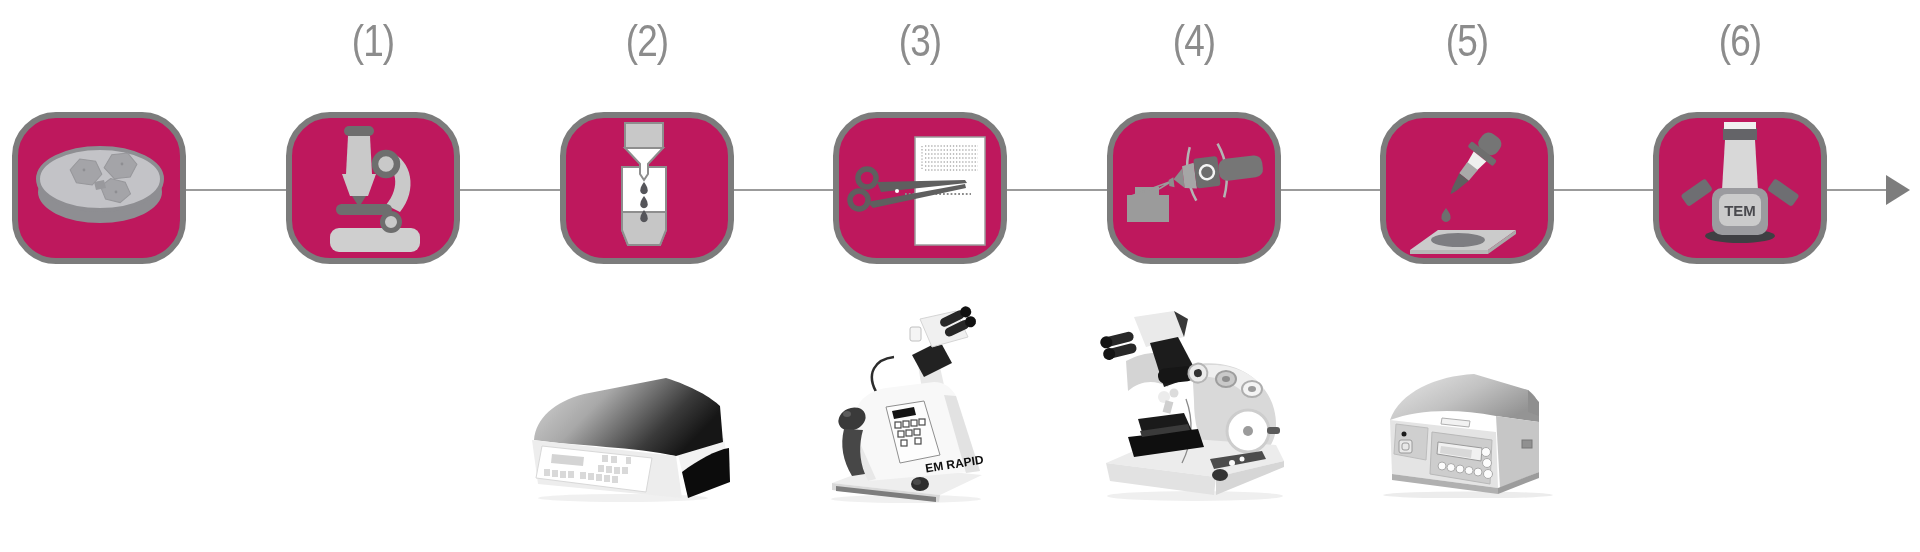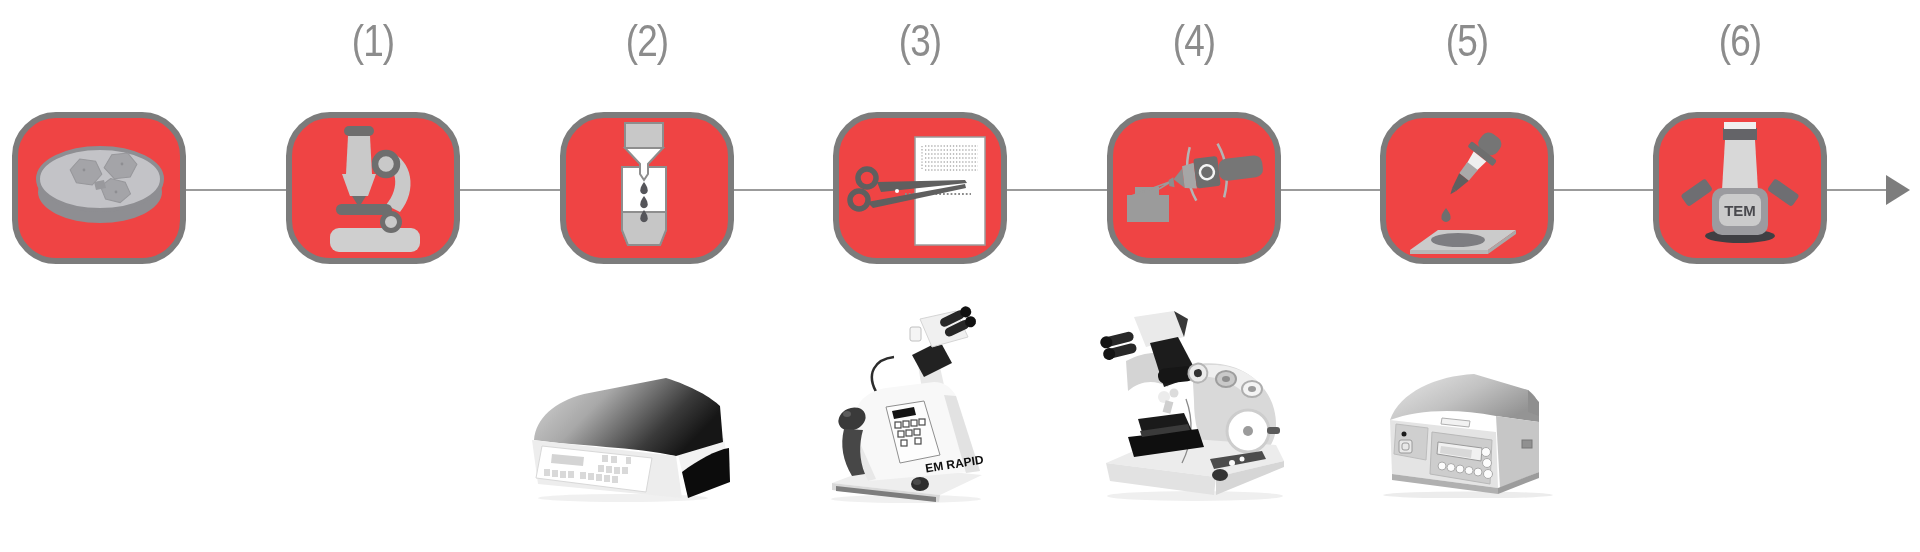--- a/index.html
+++ b/index.html
@@ -7,21 +7,21 @@
     position:relative;width:1920px;height:552px;background:#ffffff;
     font-family:"Liberation Sans", sans-serif;overflow:hidden;
   }
   .step-label{
     position:absolute;top:16px;width:140px;height:50px;
     text-align:center;font-size:44px;line-height:50px;color:#8c8c8c;
     transform:scaleX(0.84);letter-spacing:-1px;
   }
   .step-box{
     position:absolute;top:112px;width:162px;height:140px;
-    background:#ef4444;border:6px solid #7c7c7c;border-radius:44px;
+    background:#be185d;border:6px solid #7c7c7c;border-radius:44px;
     display:flex;align-items:center;justify-content:center;
   }
   .connector{
     position:absolute;top:189px;height:2px;background:#9b9b9b;
   }
   .arrow-head{
     position:absolute;top:175px;left:1886px;width:0;height:0;
     border-top:15px solid transparent;border-bottom:15px solid transparent;
     border-left:24px solid #7d7d7d;
   }

